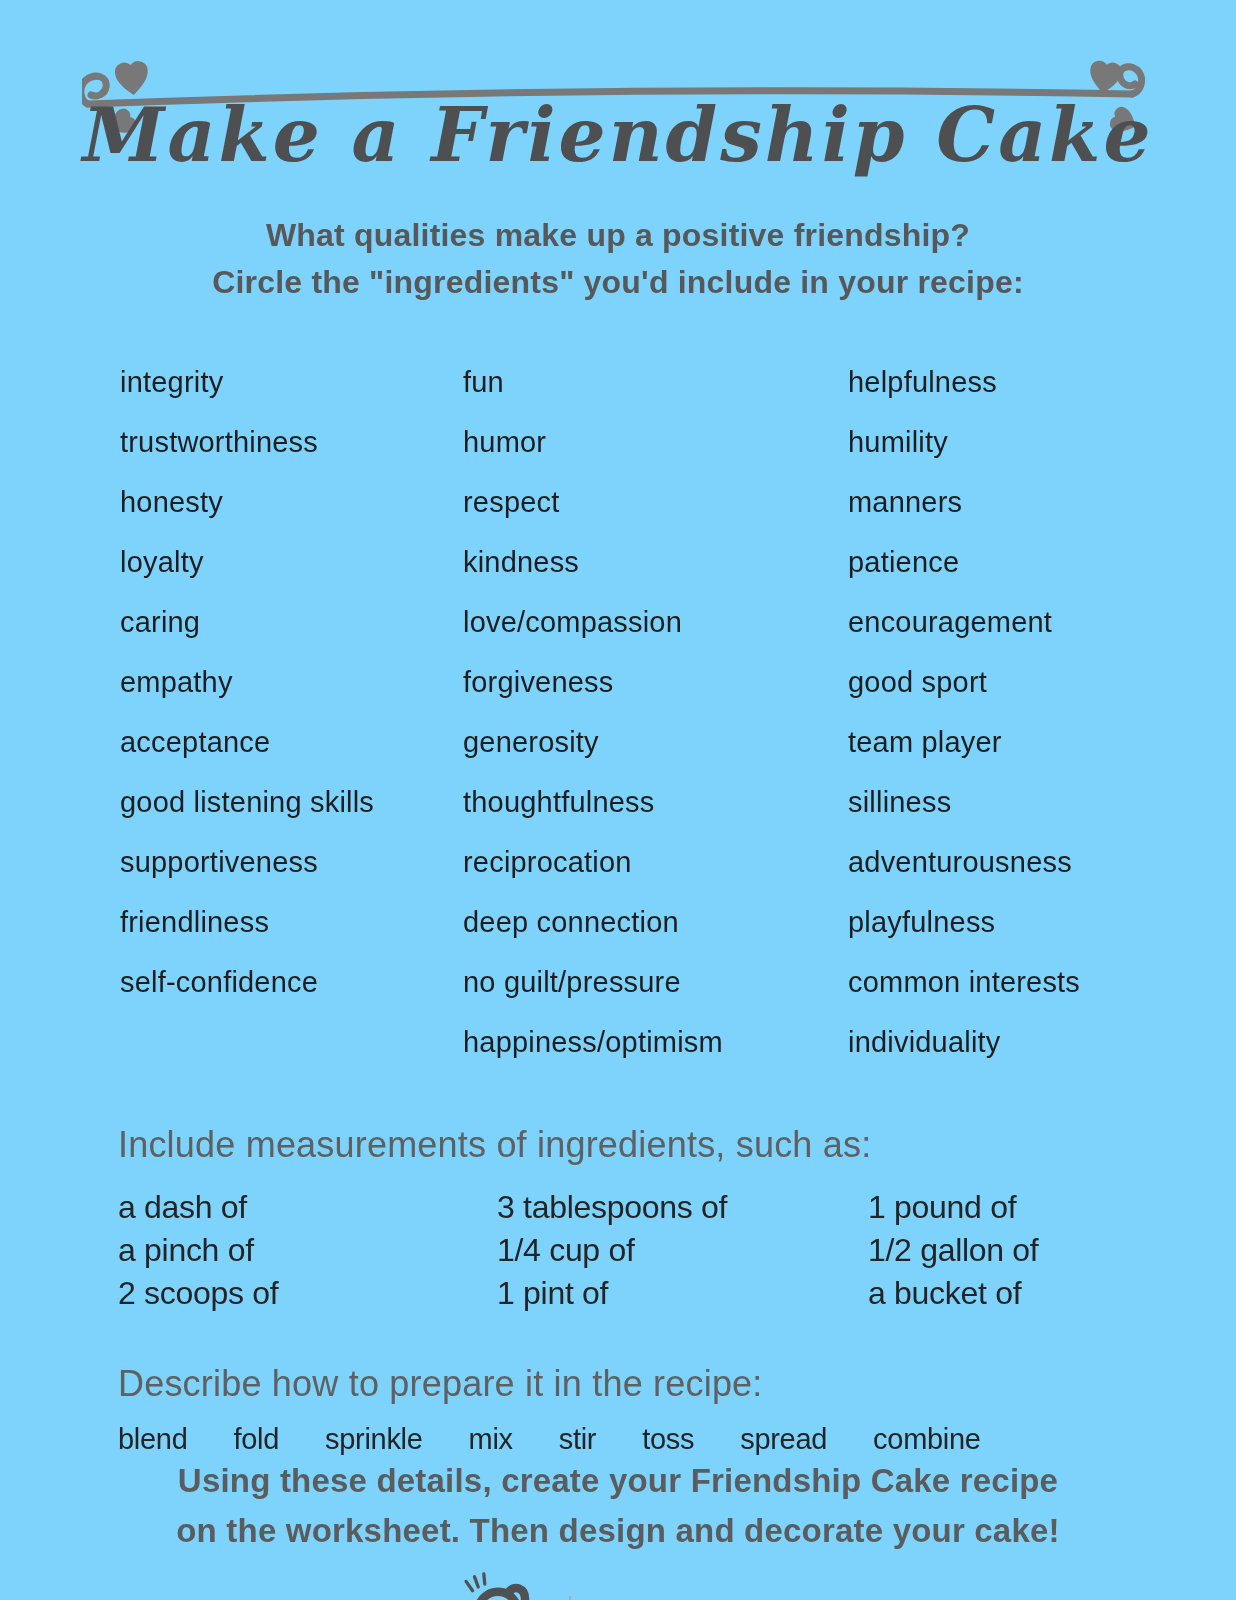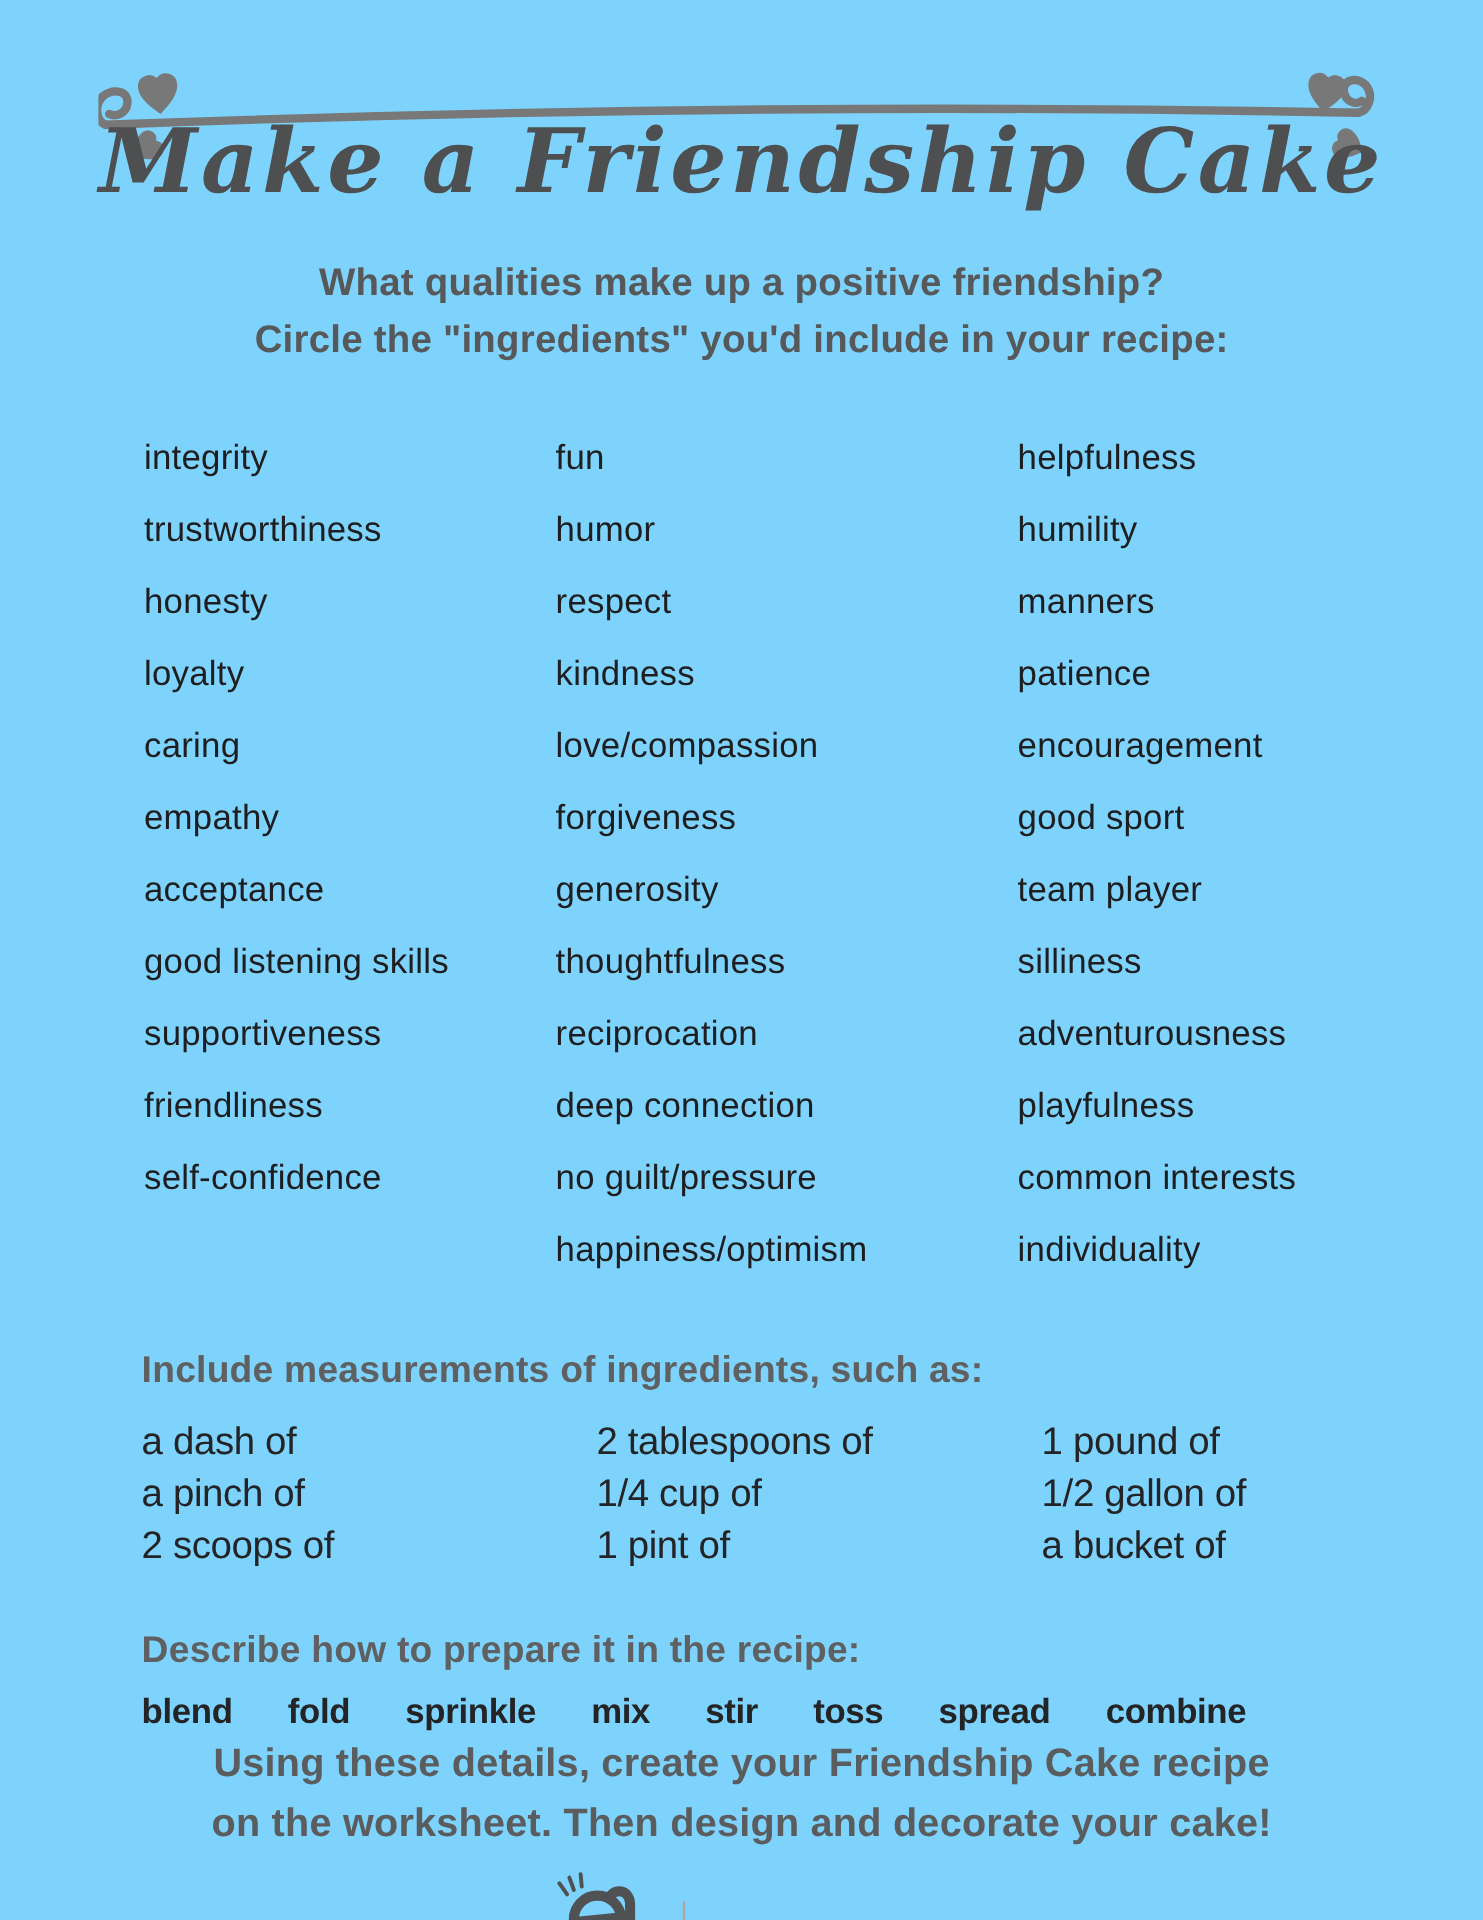--- a/index.html
+++ b/index.html
@@ -38,42 +38,42 @@
   }
   .q {
     display:block;
     font-size:29px; line-height:43px;
     color:#1e1e20; letter-spacing:0.2px;margin-top:17px;
   }
 
   
   .sect-heading {
     margin-left:118px;
-    font-size:31px; font-weight:bold;
+    font-size:36px; font-weight:normal;
     color:#5f6062; letter-spacing:0.2px;
   }
   .h-measure { margin-top:60px; }
   .h-prepare { margin-top:48px; }
 
   
   .measurements {
     margin:20px 0 0 118px;
     display:grid;
     grid-template-columns:379px 371px 1fr;
   }
   .m {
     display:block;
     font-size:32px; line-height:43px;
     color:#242426; letter-spacing:-0.3px;
   }
 
   
   .verbs {
     margin:18px 0 0 118px;
-    display:flex; gap:46px;font-weight:bold;
+    display:flex; gap:46px;
   }
   .v { font-size:29px; color:#242426; letter-spacing:-0.3px; }
 
   
   .instruction {
     text-align:center;
     font-size:33px; font-weight:bold; line-height:50px;
     color:#5b5c5e; letter-spacing:0.2px;
   }
   .logo {
@@ -158,21 +158,21 @@
   </div>
 
   <h2 class="sect-heading h-measure">Include measurements of ingredients, such as:</h2>
   <div class="measurements">
     <div>
       <span class="m">a dash of</span>
       <span class="m">a pinch of</span>
       <span class="m">2 scoops of</span>
     </div>
     <div>
-      <span class="m">2 tablespoons of</span>
+      <span class="m">3 tablespoons of</span>
       <span class="m">1/4 cup of</span>
       <span class="m">1 pint of</span>
     </div>
     <div>
       <span class="m">1 pound of</span>
       <span class="m">1/2 gallon of</span>
       <span class="m">a bucket of</span>
     </div>
   </div>
 

